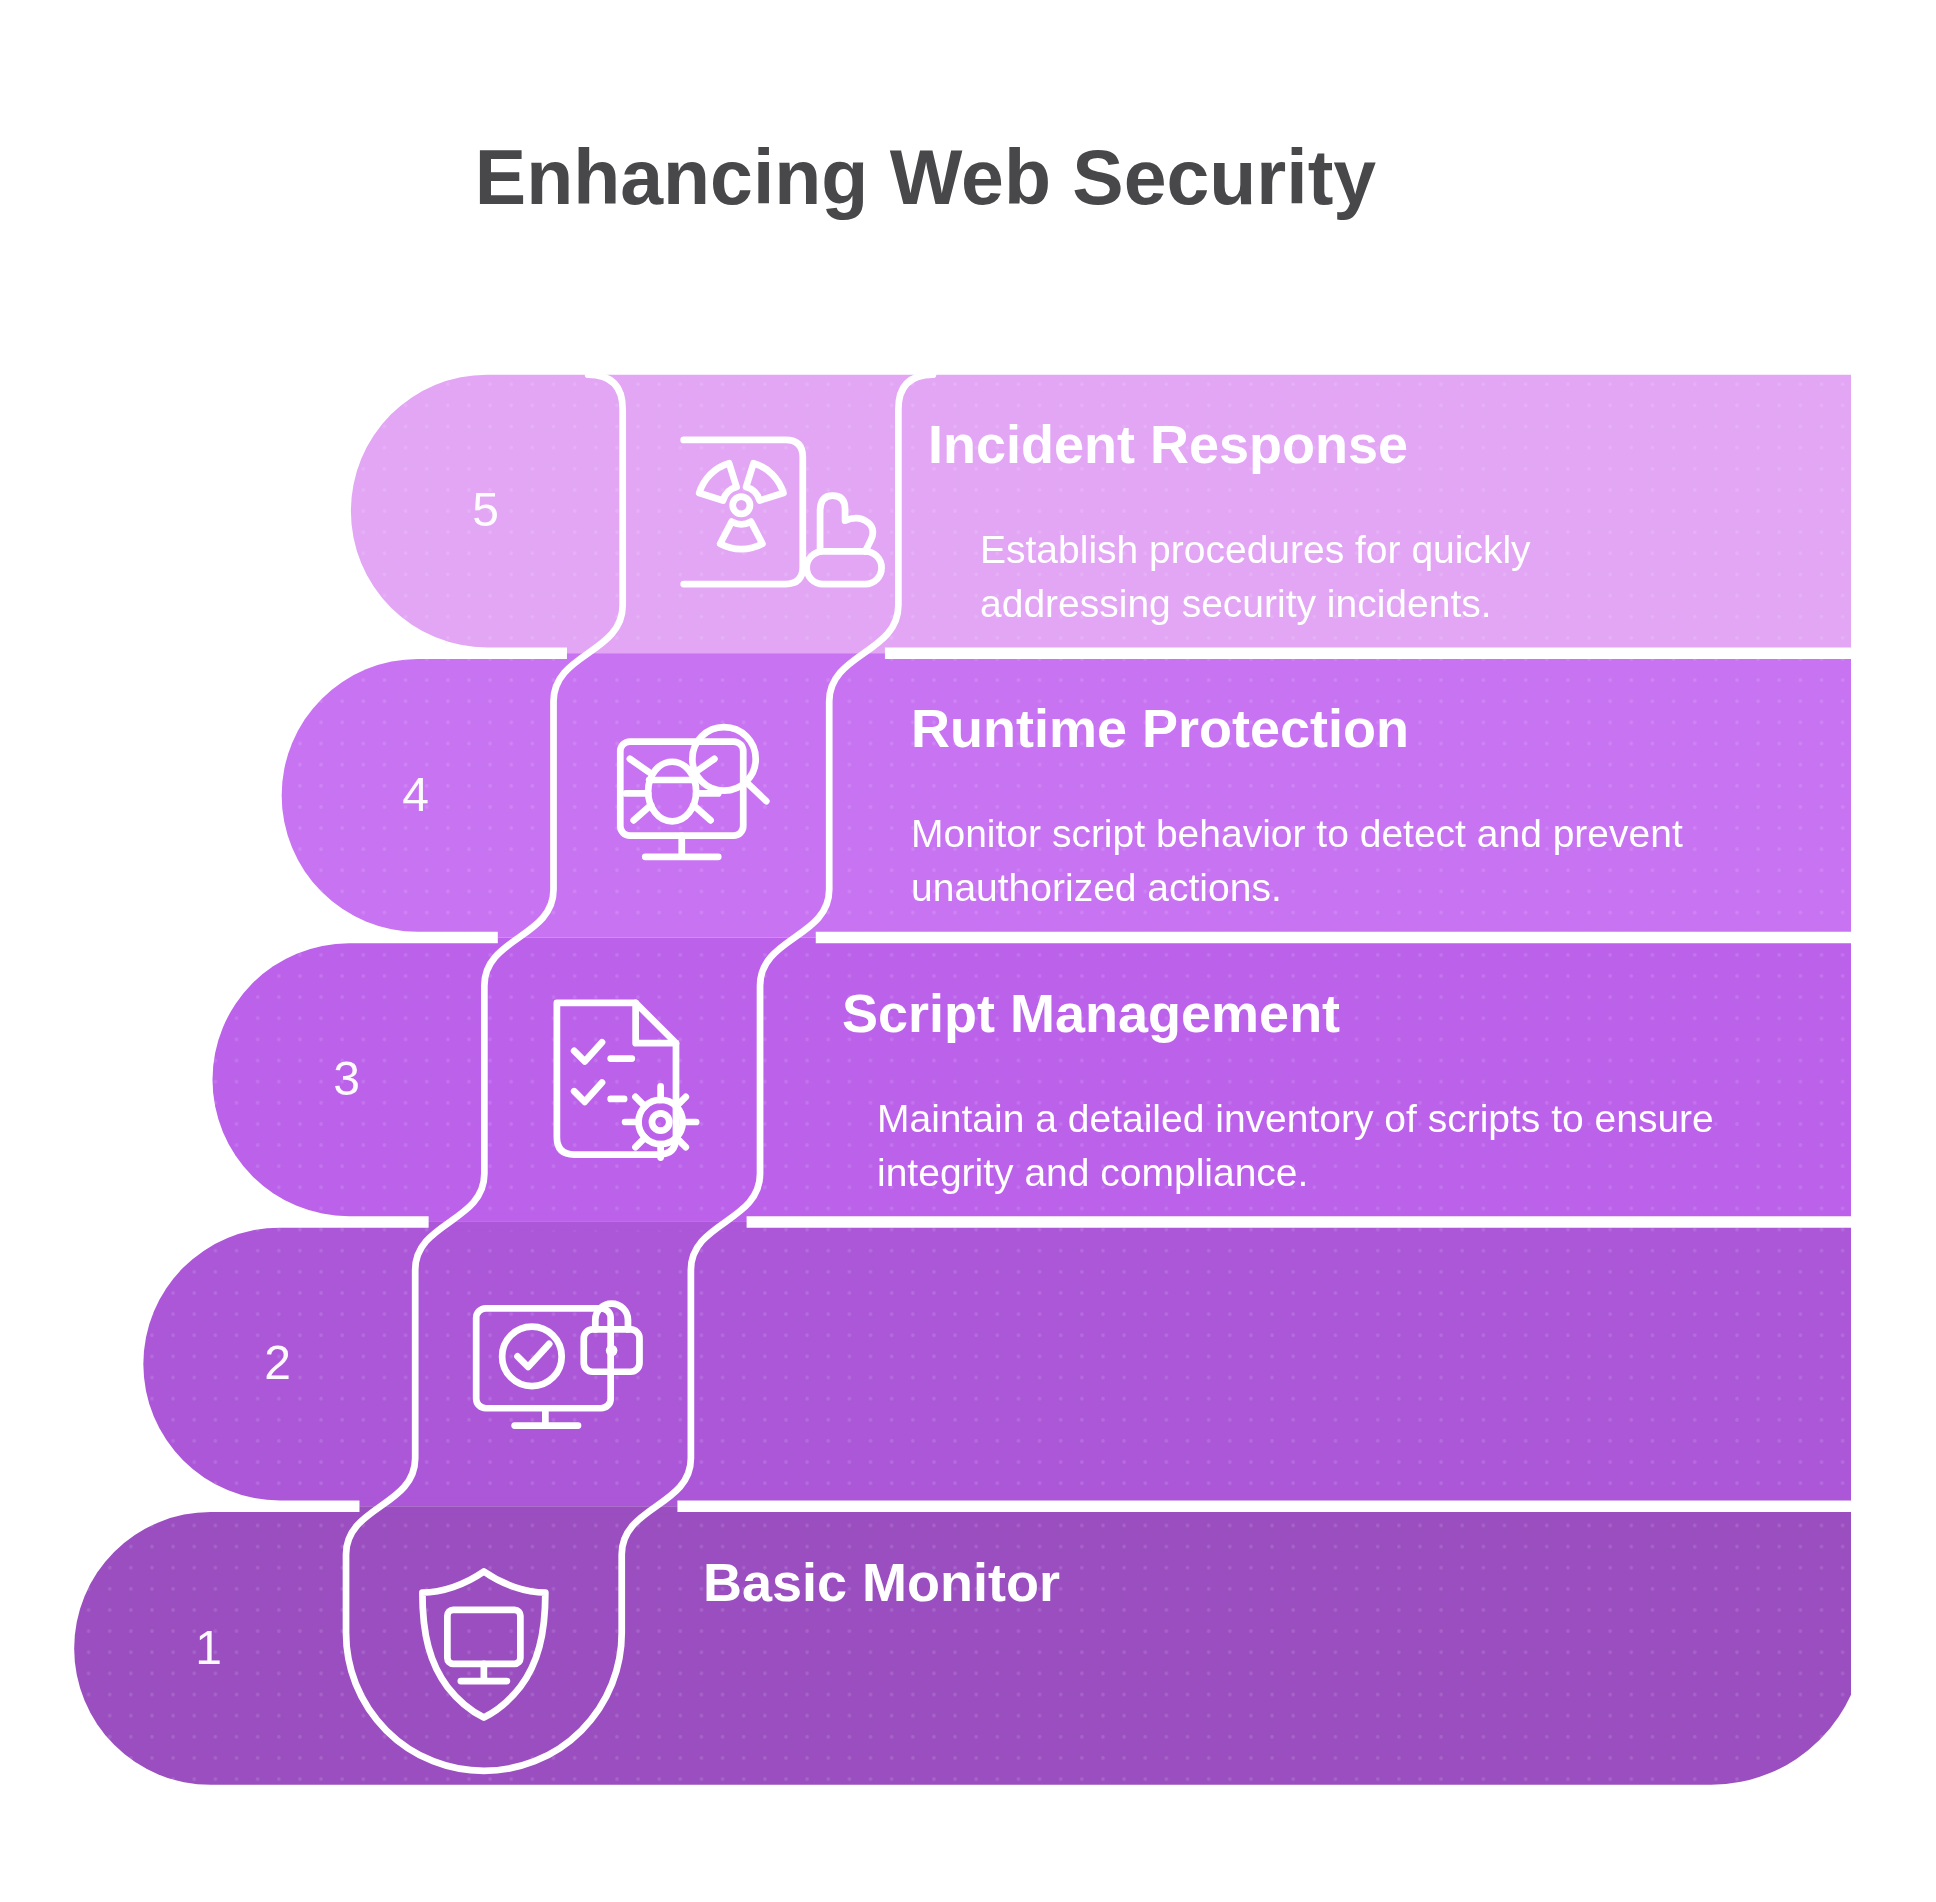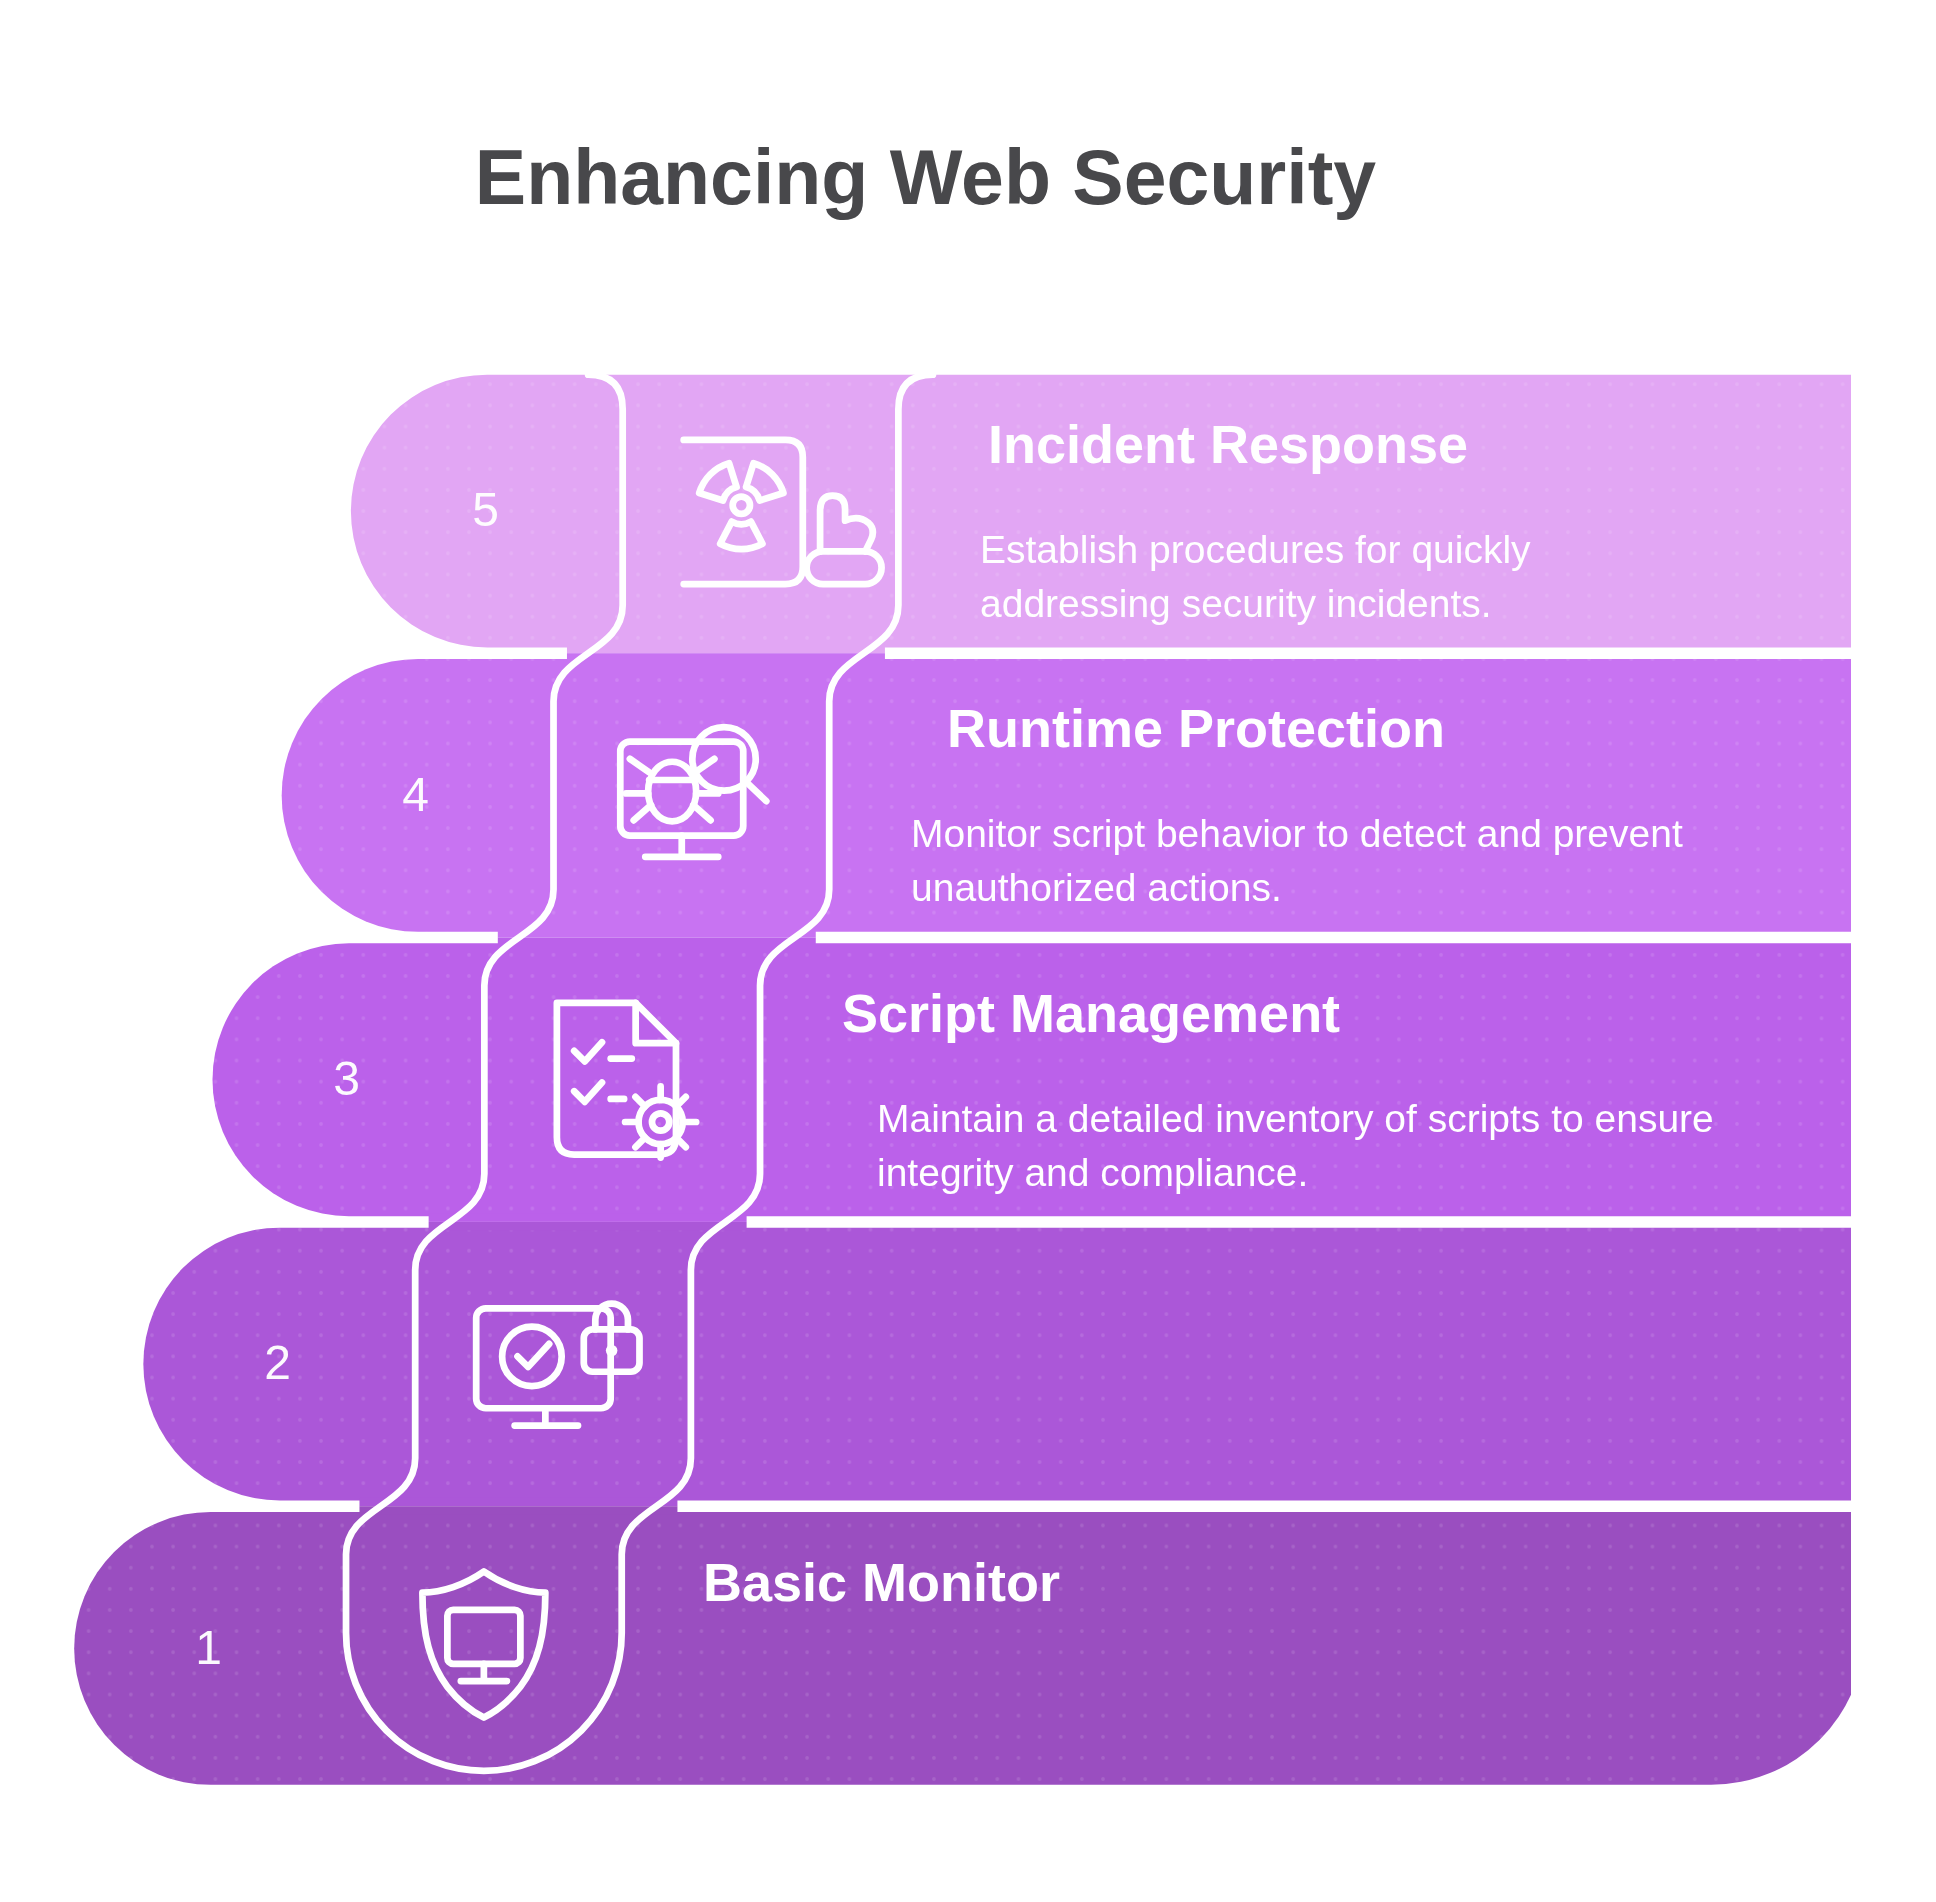--- a/index.html
+++ b/index.html
@@ -147,22 +147,22 @@
       </g>
     </g>
   </svg>
 
   <div class="step-number" style="left:428px;top:482px;">5</div>
   <div class="step-number" style="left:358px;top:767px;">4</div>
   <div class="step-number" style="left:289px;top:1051px;">3</div>
   <div class="step-number" style="left:220px;top:1335px;">2</div>
   <div class="step-number" style="left:151px;top:1620px;">1</div>
 
-  <div class="step-title" style="left:988px;top:413px;text-align:center;">Incident Response</div>
-  <div class="step-title" style="left:911px;top:697px;margin-left:36px;">Runtime Protection</div>
+  <div class="step-title" style="left:928px;top:413px;text-align:center;">Incident Response</div>
+  <div class="step-title" style="left:911px;top:697px;">Runtime Protection</div>
   <div class="step-title" style="left:842px;top:982px;">Script Management</div>
   <div class="step-title" style="left:703px;top:1551px;">Basic Monitor</div>
 
   <div class="step-desc" style="left:980px;top:511px;max-width:692px;">Establish procedures for quickly addressing security incidents.</div>
   <div class="step-desc" style="left:911px;top:795px;max-width:961px;">Monitor script behavior to detect and prevent unauthorized actions.</div>
   <div class="step-desc" style="left:877px;top:1080px;max-width:1018px;">Maintain a detailed inventory of scripts to ensure integrity and compliance.</div>
 
 </div>
 
 

